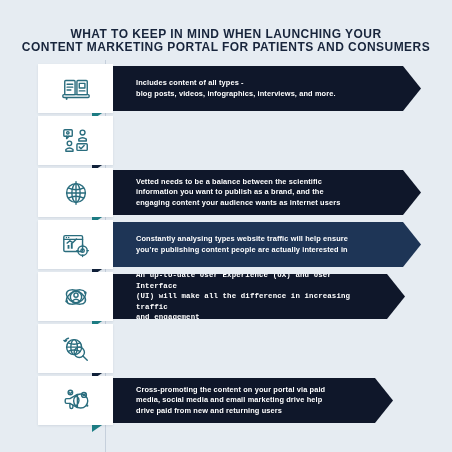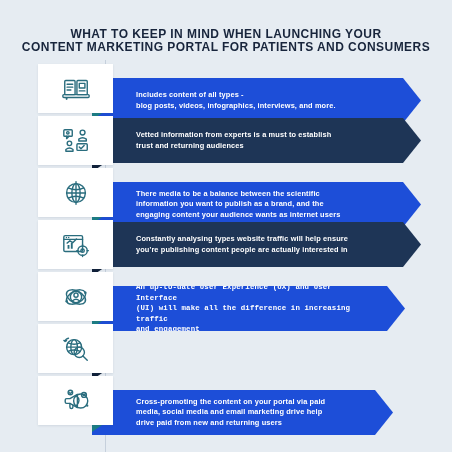--- a/index.html
+++ b/index.html
@@ -72,21 +72,21 @@
     left: 92px;
     top: 2px;
     height: 45px;
     display: flex;
     align-items: center;
     padding-left: 44px;
     padding-right: 30px;
     -webkit-clip-path: polygon(0 0, calc(100% - 18px) 0, 100% 50%, calc(100% - 18px) 100%, 0 100%);
     clip-path: polygon(0 0, calc(100% - 18px) 0, 100% 50%, calc(100% - 18px) 100%, 0 100%);
   }
-  .arrow.teal  { background: #1d4ed8; margin-top: 12px; }
+  .arrow.teal  { background: #0f172a; }
   .arrow.navy  { background: #1e3556; }
 
   .arrow-w-long  { width: 329px; }
   .arrow-w-mid   { width: 313px; font-family: Liberation Mono, monospace; }
   .arrow-w-short { width: 301px; }
 
   .arrow-text {
     color: #ffffff;
     font-size: 7.4px;
     font-weight: bold;
@@ -160,46 +160,40 @@
           <line class="ico" x1="6.5" y1="17" x2="10.5" y2="17"></line>
           <rect class="ico" x="19.5" y="10" width="6" height="5"></rect>
           <line class="ico" x1="19.5" y1="18" x2="25.5" y2="18"></line>
           <rect class="ico" x="2" y="22" width="28" height="3" rx="1"></rect>
           <circle class="ico-f" cx="6" cy="26.5" r="1.1"></circle>
         </svg>
       </div>
     </div>
 
     <div class="row">
-      <div class="arrow navy arrow-w-long">
-        <div class="arrow-text">
-          <div>Vetted information from experts is a must to establish</div>
-          <div>trust and returning audiences</div>
-        </div>
-      </div>
       <div class="fold navy"></div>
       <div class="icon-card">
         <svg viewBox="0 0 32 32">
           <rect class="ico" x="3" y="4" width="9" height="7" rx="1"></rect>
           <path class="ico" d="M6 11 L6 13.5 L8.5 11"></path>
           <circle class="ico" cx="7.3" cy="7.3" r="1.3"></circle>
           <circle class="ico" cx="23" cy="7" r="2.6"></circle>
           <path class="ico" d="M19 14 q4-3 8 0 v2 h-8 z"></path>
           <circle class="ico" cx="9" cy="18.5" r="2.4"></circle>
           <path class="ico" d="M5.2 25 q3.8-3 7.6 0 v2 H5.2 z"></path>
           <rect class="ico" x="17" y="19" width="11" height="7" rx="1"></rect>
           <path class="ico" d="M19.5 22.5 l1.8 1.8 l3.4-3.6"></path>
         </svg>
       </div>
     </div>
 
     <div class="row">
       <div class="arrow teal arrow-w-long">
         <div class="arrow-text">
-          <div>There media to be a balance between the scientific</div>
+          <div>Vetted needs to be a balance between the scientific</div>
           <div>information you want to publish as a brand, and the</div>
           <div>engaging content your audience wants as internet users</div>
         </div>
       </div>
       <div class="fold teal"></div>
       <div class="icon-card">
         <svg viewBox="0 0 32 32">
           <circle class="ico" cx="16" cy="16" r="10"></circle>
           <ellipse class="ico" cx="16" cy="16" rx="4.4" ry="10"></ellipse>
           <line class="ico" x1="6" y1="16" x2="26" y2="16"></line>

